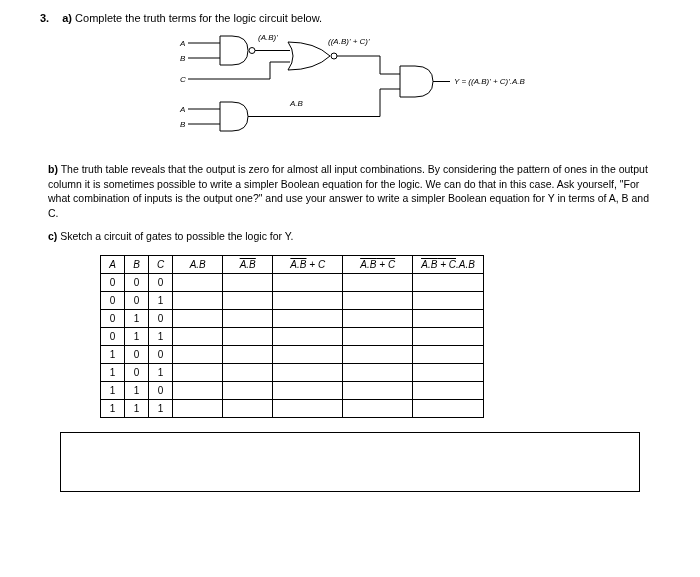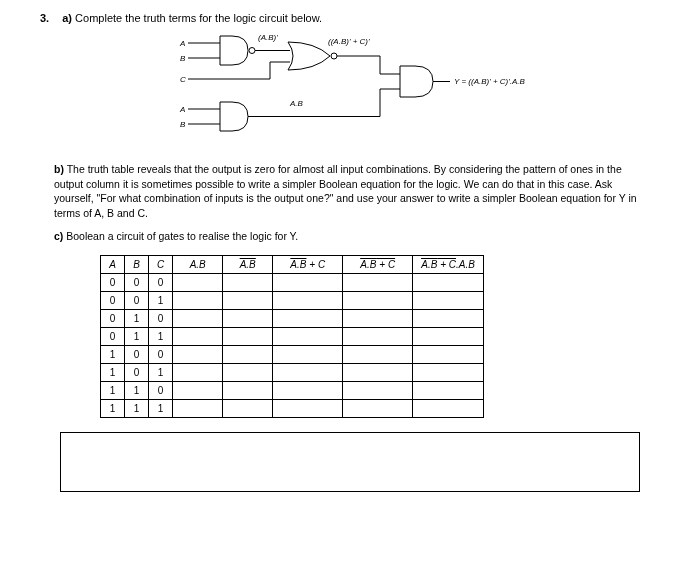--- a/index.html
+++ b/index.html
@@ -24,21 +24,21 @@
       font-weight: bold;
     }
     .circuit-container {
       text-align: center;
       margin: 8px 0 16px 0;
     }
     .circuit-svg {
       display: inline-block;
     }
     .part-b, .part-c {
-      margin: 8px 14px;
+      margin: 8px 8px;
       font-size: 10.5px;
       line-height: 1.4;
     }
     .table-container {
       margin: 12px 0 0 60px;
     }
     table {
       border-collapse: collapse;
       font-size: 10px;
     }
@@ -122,21 +122,21 @@
   </svg>
 </div>
 
 <div class="part-b">
   <span class="part-label">b)</span>
   <span>The truth table reveals that the output is zero for almost all input combinations. By considering the pattern of ones in the output column it is sometimes possible to write a simpler Boolean equation for the logic. We can do that in this case. Ask yourself, "For what combination of inputs is the output one?" and use your answer to write a simpler Boolean equation for Y in terms of A, B and C.</span>
 </div>
 
 <div class="part-c">
   <span class="part-label">c)</span>
-  <span>Boolean a circuit of gates to realise the logic for Y.</span>
+  <span>Sketch a circuit of gates to possible the logic for Y.</span>
 </div>
 
 <div class="table-container">
   <table>
     <thead>
       <tr>
         <th>A</th>
         <th>B</th>
         <th>C</th>
         <th class="wide">A.B</th>

